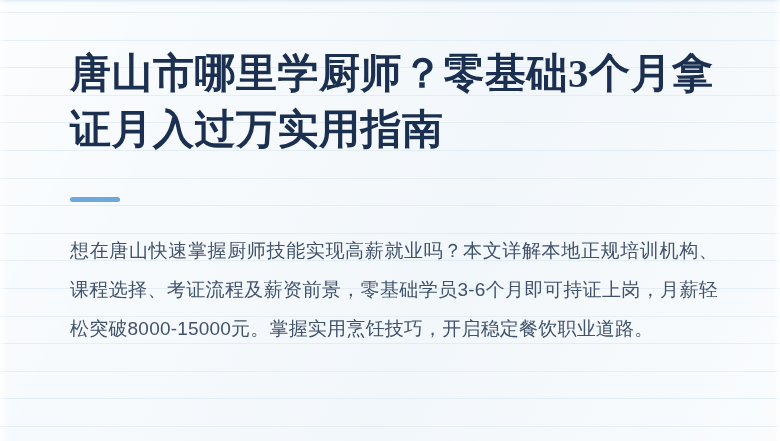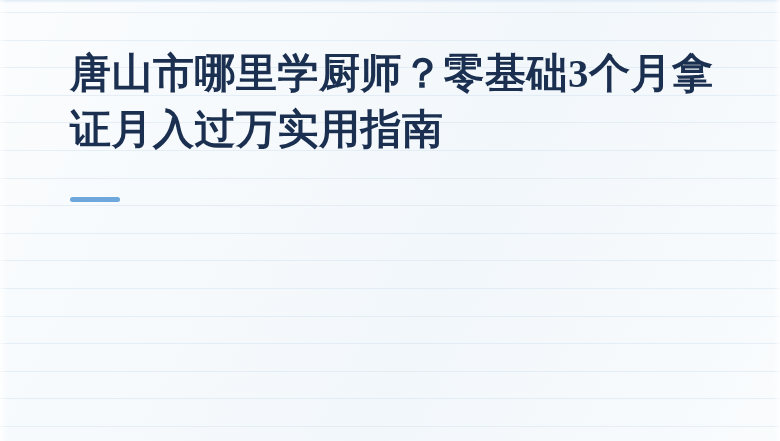--- a/index.html
+++ b/index.html
@@ -131,15 +131,16 @@
   <div class="top-tint"></div>
   <div class="left-edge"></div>
   <div class="right-edge"></div>
 
   <div class="content">
 
     <h1 class="title">唐山市哪里学厨师？零基础3个月拿证月入过万实用指南</h1>
 
     <div class="rule"></div>
 
+    <p class="summary">想在唐山快速掌握厨师技能实现高薪就业吗？本文详解本地正规培训机构、课程选择、考证流程及薪资前景，零基础学员3-6个月即可持证上岗，月薪轻松突破8000-15000元。掌握实用烹饪技巧，开启稳定餐饮职业道路。</p>
 
   </div>
 </div>
 
 </body></html>

